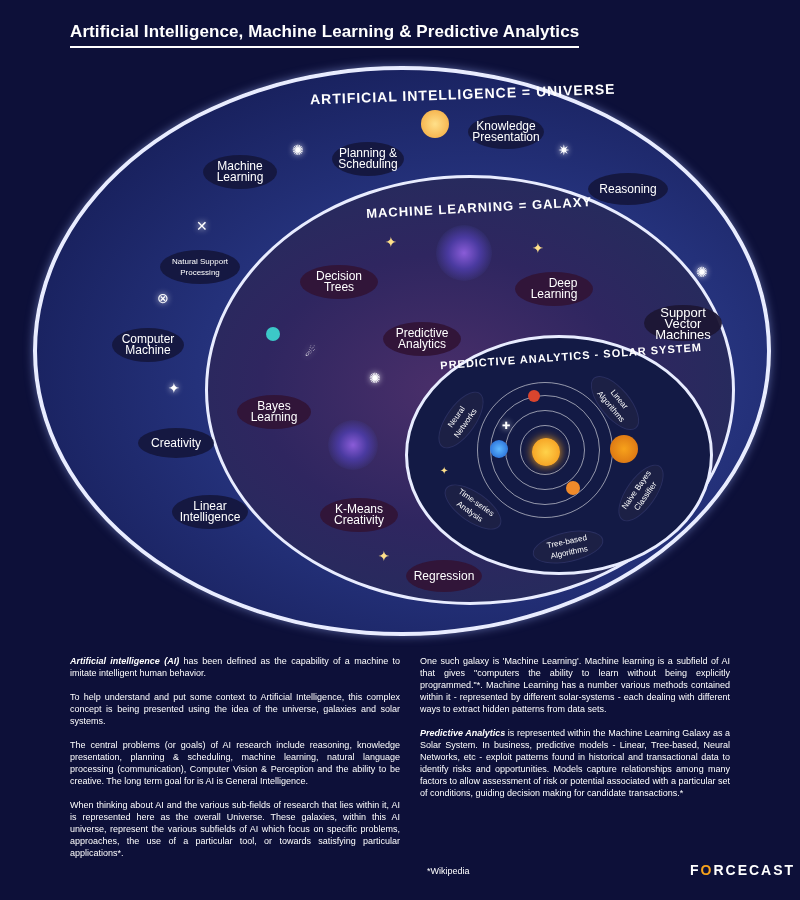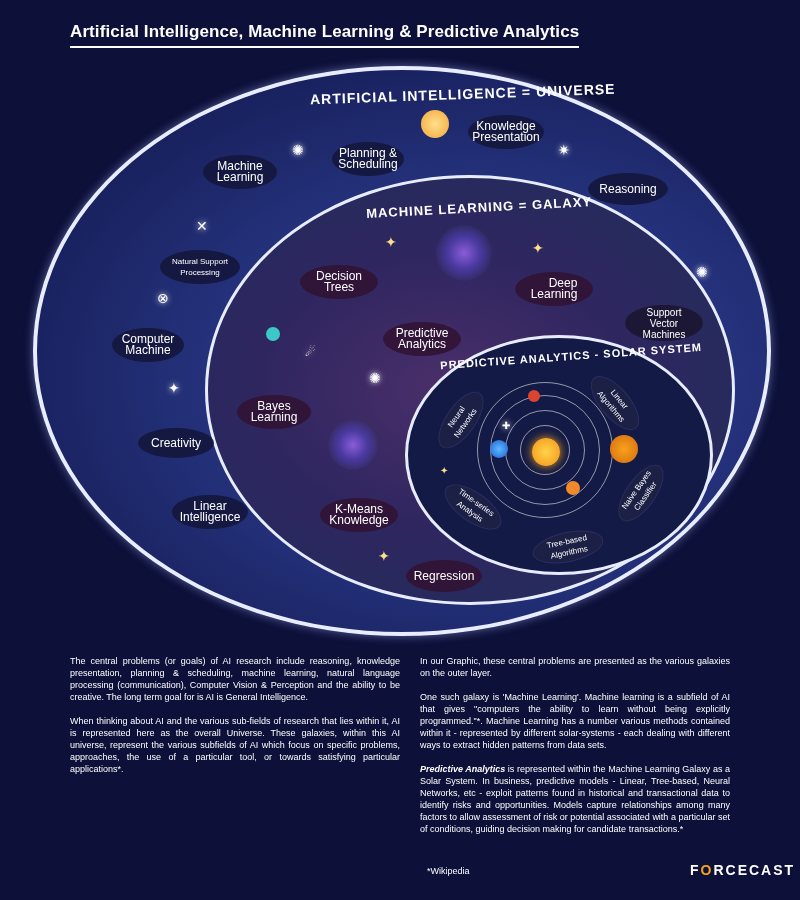--- a/index.html
+++ b/index.html
@@ -121,46 +121,47 @@
 Machine</div>
   <div class="pill" style="left:138px;top:428px;width:76px;height:30px;white-space:pre-line;">Creativity</div>
   <div class="pill" style="left:172px;top:495px;width:76px;height:34px;white-space:pre-line;">Linear
 Intelligence</div>
   <div class="pill plum" style="left:406px;top:560px;width:76px;height:32px;white-space:pre-line;">Regression</div>
 
   <div class="pill plum" style="left:300px;top:265px;width:78px;height:34px;white-space:pre-line;">Decision
 Trees</div>
   <div class="pill plum" style="left:515px;top:272px;width:78px;height:34px;white-space:pre-line;text-align:right;">Deep
 Learning</div>
-  <div class="pill dark" style="left:625px;top:305px;width:78px;height:36px;white-space:pre-line;font-size:10px;">Support Vector
+  <div class="pill dark" style="left:644px;top:305px;width:78px;height:36px;white-space:pre-line;font-size:13px;">Support Vector
 Machines</div>
   <div class="pill plum" style="left:383px;top:322px;width:78px;height:34px;white-space:pre-line;">Predictive
 Analytics</div>
   <div class="pill plum" style="left:237px;top:395px;width:74px;height:34px;white-space:pre-line;">Bayes
 Learning</div>
   <div class="pill plum" style="left:320px;top:498px;width:78px;height:34px;white-space:pre-line;">K-Means
-Knowledge</div>
+Creativity</div>
 
   <div class="pill solarpill" style="left:428px;top:405px;width:66px;height:30px;white-space:pre-line;font-size:8px;transform:rotate(-55deg);">Neural
 Networks</div>
   <div class="pill solarpill" style="left:582px;top:388px;width:66px;height:30px;white-space:pre-line;font-size:8px;transform:rotate(50deg);">Linear
 Algorithms</div>
   <div class="pill solarpill" style="left:440px;top:492px;width:66px;height:30px;white-space:pre-line;font-size:8px;transform:rotate(35deg);">Time-series
 Analysis</div>
   <div class="pill solarpill" style="left:608px;top:478px;width:66px;height:30px;white-space:pre-line;font-size:8px;transform:rotate(-55deg);">Naive Bayes
 Classifier</div>
   <div class="pill solarpill" style="left:532px;top:532px;width:72px;height:30px;white-space:pre-line;font-size:8px;transform:rotate(-12deg);">Tree-based
 Algorithms</div>
 </div>
 
 <div class="text-col left-col">
+  <p><span class="b">Artificial intelligence (AI)</span><span> has been defined as the capability of a machine to imitate intelligent human behavior.</span></p>
+  <p><span>To help understand and put some context to Artificial Intelligence, this complex concept is being presented using the idea of the universe, galaxies and solar systems.</span></p>
   <p><span>The central problems (or goals) of AI research include reasoning, knowledge presentation, planning &amp; scheduling, machine learning, natural language processing (communication), Computer Vision &amp; Perception and the ability to be creative. The long term goal for is AI is General Intelligence.</span></p>
   <p><span>When thinking about AI and the various sub-fields of research that lies within it, AI is represented here as the overall Universe. These galaxies, within this AI universe, represent the various subfields of AI which focus on specific problems, approaches, the use of a particular tool, or towards satisfying particular applications*.</span></p>
 </div>
 
 <div class="text-col right-col">
-  <p><span>In our Graphic, these central problems are presented as the various galaxies on the outer layer.</span></p>
   <p><span>One such galaxy is 'Machine Learning'. Machine learning is a subfield of AI that gives "computers the ability to learn without being explicitly programmed."*. Machine Learning has a number various methods contained within it - represented by different solar-systems - each dealing with different ways to extract hidden patterns from data sets.</span></p>
   <p><span class="b">Predictive Analytics</span><span> is represented within the Machine Learning Galaxy as a Solar System. In business, predictive models - Linear, Tree-based, Neural Networks, etc - exploit patterns found in historical and transactional data to identify risks and opportunities. Models capture relationships among many factors to allow assessment of risk or potential associated with a particular set of conditions, guiding decision making for candidate transactions.*</span></p>
 </div>
 
 <div class="wiki">*Wikipedia</div>
 <div class="brand"><span>F</span><span class="o">O</span><span>RCECAST</span></div>
 
 </body></html>

